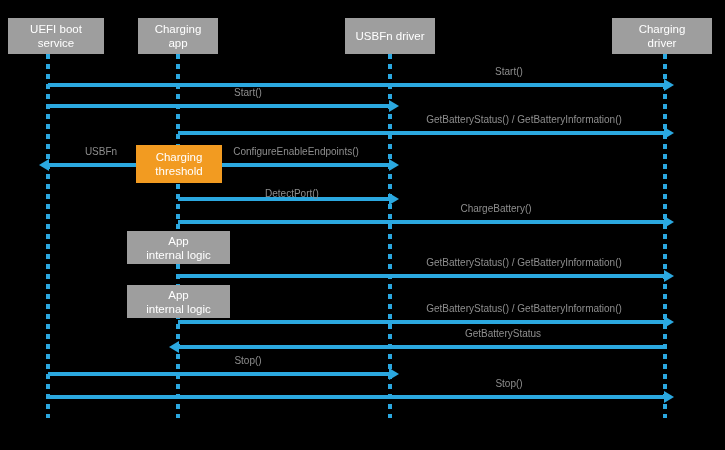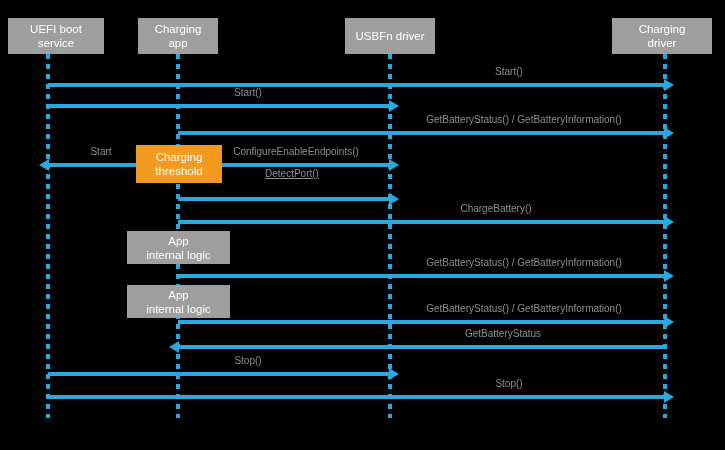--- a/index.html
+++ b/index.html
@@ -115,29 +115,29 @@
         <span class="head"></span>
       </div>
       <div class="msg-label" style="left: 248px; top: 87px;">Start()</div>
       <div class="msg right" style="left: 178px; width: 487px; top: 131px;">
         <span class="head"></span>
       </div>
       <div class="msg-label" style="left: 524px; top: 114px;">GetBatteryStatus() / GetBatteryInformation()</div>
       <div class="msg left" style="left: 48px; width: 130px; top: 163px;">
         <span class="head"></span>
       </div>
-      <div class="msg-label" style="left: 101px; top: 146px;">Start</div>
+      <div class="msg-label" style="left: 101px; top: 146px;">USBFn</div>
       <div class="msg right" style="left: 178px; width: 212px; top: 163px;">
         <span class="head"></span>
       </div>
       <div class="msg-label" style="left: 296px; top: 146px;">ConfigureEnableEndpoints()</div>
       <div class="msg right" style="left: 178px; width: 212px; top: 197px;">
         <span class="head"></span>
       </div>
-      <div class="msg-label" style="left: 292px; top: 168px; text-decoration: underline;">DetectPort()</div>
+      <div class="msg-label" style="left: 292px; top: 188px;">DetectPort()</div>
       <div class="msg right" style="left: 178px; width: 487px; top: 220px;">
         <span class="head"></span>
       </div>
       <div class="msg-label" style="left: 496px; top: 203px;">ChargeBattery()</div>
       <div class="msg right" style="left: 178px; width: 487px; top: 274px;">
         <span class="head"></span>
       </div>
       <div class="msg-label" style="left: 524px; top: 257px;">GetBatteryStatus() / GetBatteryInformation()</div>
       <div class="msg right" style="left: 178px; width: 487px; top: 320px;">
         <span class="head"></span>

